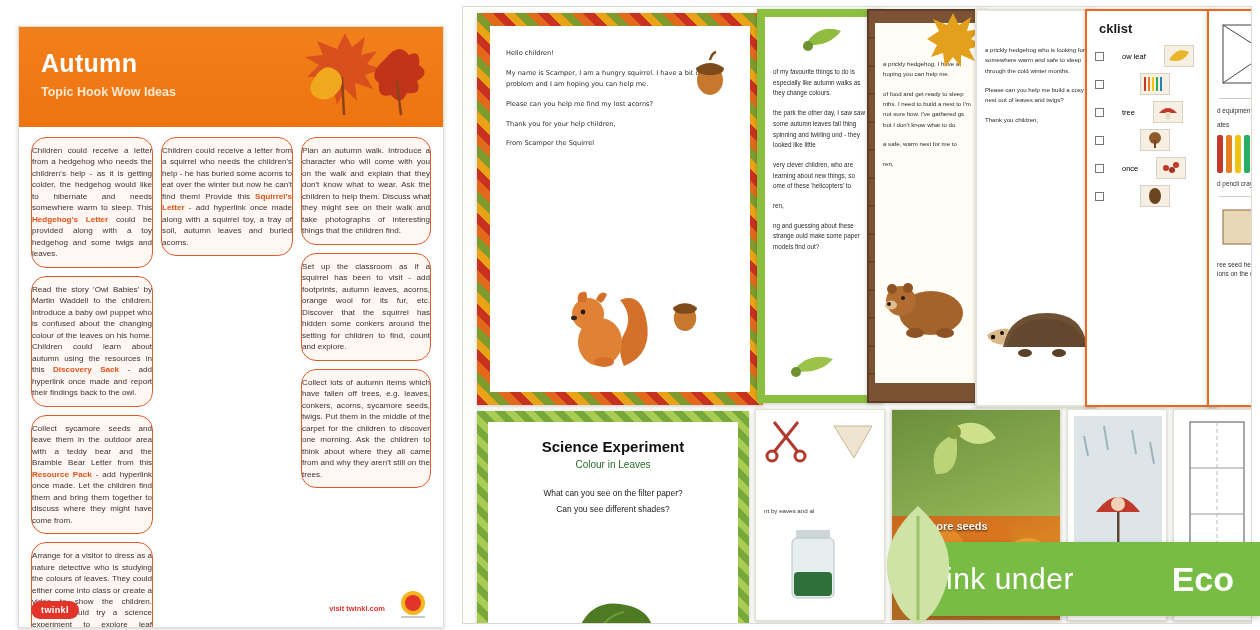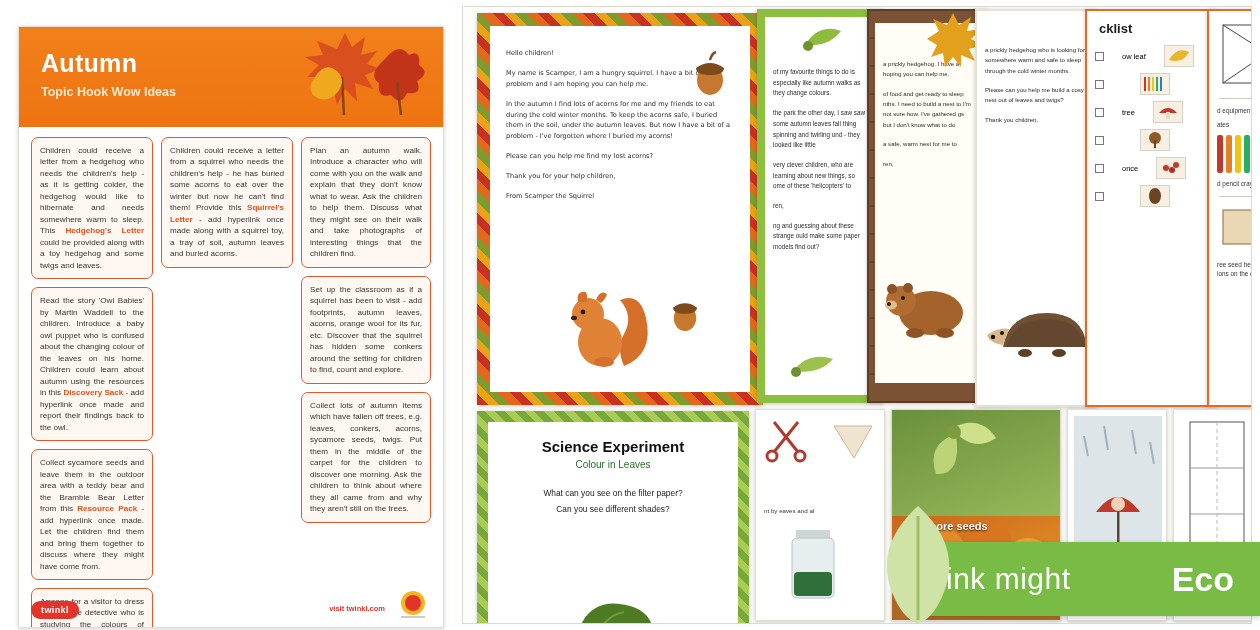--- a/index.html
+++ b/index.html
@@ -44,23 +44,23 @@
     position:relative;
     background:#fff;
   }
   .cols { display:flex; gap:8px; }
   .col { display:flex; flex-direction:column; gap:8px; }
   .col-a { width:124px; }
   .col-b { width:134px; }
   .col-c { width:132px; }
   .card {
     border:1px solid #e05a2b;
-    border-radius:7px;
+    border-radius:15px;
     background:#fff7f2;
-    padding:7px 8px;
+    padding:7px 0;
     font-size:8.1px;
     line-height:1.42;
     color:#3c3330;
     text-align:justify;
   }
   .hl { color:#e2521b; font-weight:bold; }
   .footer-area {
     position:absolute; left:0; right:0; bottom:0; height:46px;
   }
   .twinkl-badge {
@@ -270,21 +270,20 @@
     </div>
   </div>
 </div>
 
 <div id="right-panel">
 
   <div class="doc" id="squirrel-letter">
     <div class="letter-text">
       <p>Hello children!</p>
       <p>My name is Scamper, I am a hungry squirrel. I have a bit of a problem and I am hoping you can help me.</p>
-      <p>In the autumn I find lots of acorns for me and my friends to eat during the cold winter months. To keep the acorns safe, I buried them in the soil, under the autumn leaves. But now I have a bit of a problem - I've forgotten where I buried my acorns!</p>
       <p>Please can you help me find my lost acorns?</p>
       <p>Thank you for your help children,</p>
       <p>From Scamper the Squirrel</p>
     </div>
 
     <div class="acorn-tr">
       <svg width="44" height="46" viewBox="0 0 44 46">
         <ellipse cx="22" cy="30" rx="13" ry="15" fill="#c6792e"></ellipse>
         <path d="M8 18 q14 -10 28 0 q0 7 -14 7 q-14 0 -14 -7 Z" fill="#7d4a1c"></path>
         <path d="M22 10 q2 -7 6 -8" stroke="#7d4a1c" stroke-width="2.5" fill="none"></path>
@@ -563,15 +562,15 @@
 
 </div>
 
 <div id="eco-ribbon">
   <div class="eco-leaf">
     <svg width="130" height="130" viewBox="0 0 130 130">
       <path d="M64 6 q44 40 26 86 q-10 26 -26 32 q-16 -6 -26 -32 q-18 -46 26 -86 Z" fill="#cfe3a6"></path>
       <path d="M64 16 L64 120" stroke="#9bc06a" stroke-width="3"></path>
     </svg>
   </div>
-  <div class="ink">ink might</div>
+  <div class="ink">ink under</div>
   <div class="eco">Eco</div>
 </div>
 
 </body></html>

